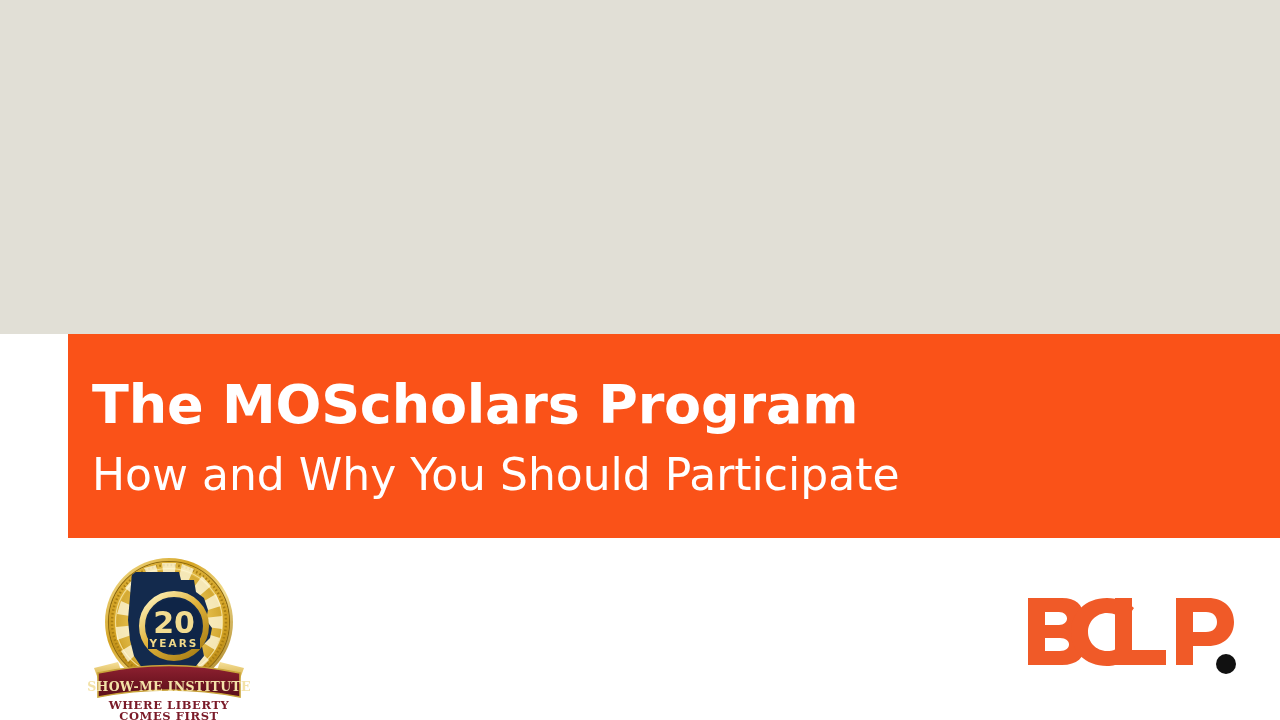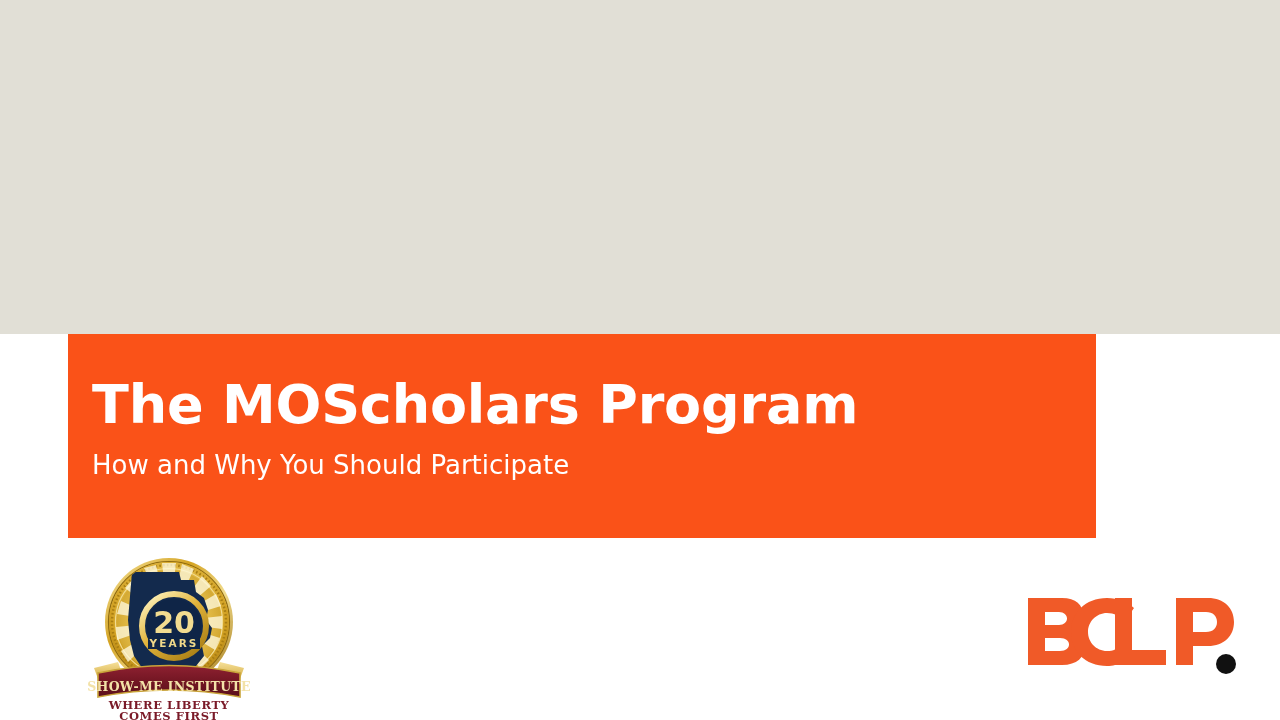--- a/index.html
+++ b/index.html
@@ -31,21 +31,21 @@
     width: 1280px;
     height: 334px;
     background: #E1DFD6;
   }
 
   
   .title-band {
     position: absolute;
     left: 68px;
     top: 334px;
-    width: 1028px;
+    width: 1212px;
     height: 204px;
     background: #FA5218;
     box-sizing: border-box;
     padding-left: 36px;
   }
 
   .title-main {
     position: absolute;
     left: 24px;
     top: 42px;
@@ -59,21 +59,21 @@
     white-space: nowrap;
   }
 
   .title-sub {
     position: absolute;
     left: 24px;
     top: 117px;
     margin: 0;
     color: #ffffff;
     font-family: "DejaVu Sans", "Liberation Sans", sans-serif;
-    font-size: 26px;
+    font-size: 44px;
     font-weight: normal;
     line-height: 1.1;
     white-space: nowrap;
   }
 
   
   .smi-logo {
     position: absolute;
     left: 84px;
     top: 550px;

